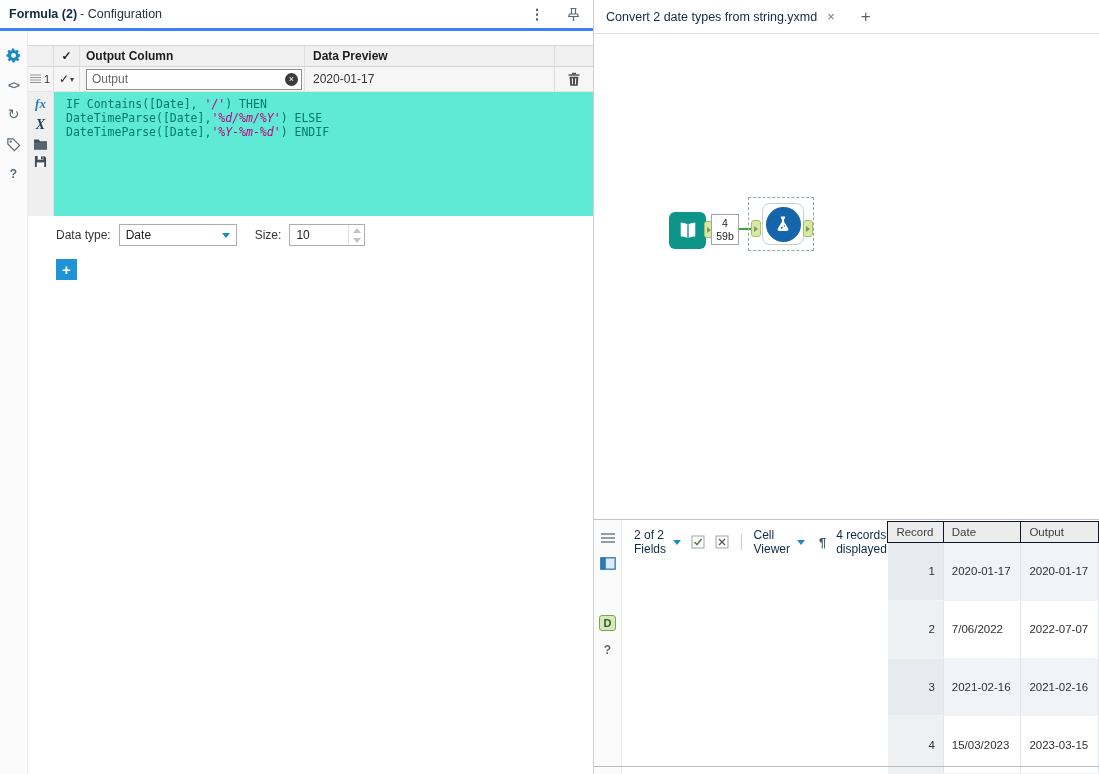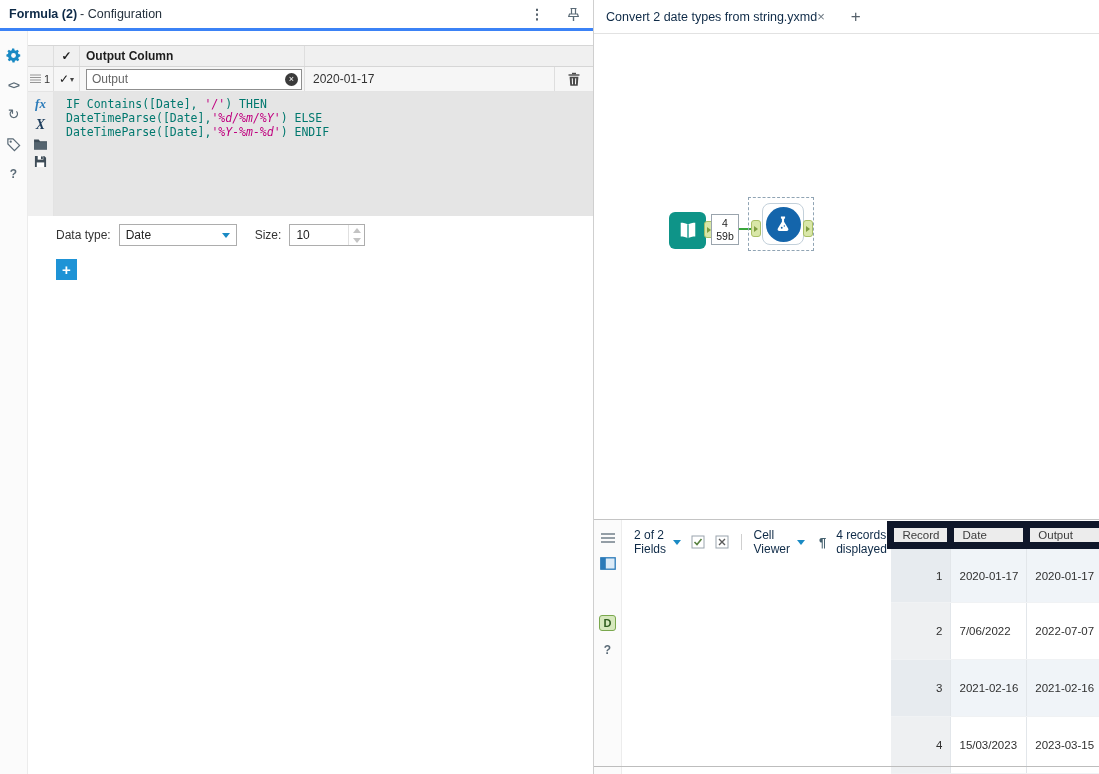--- a/index.html
+++ b/index.html
@@ -31,40 +31,40 @@
   .c-trash{flex:0 0 38px;width:38px;display:flex;align-items:center;justify-content:center}
   .rownum{font-size:11px;color:#333}
   .check-mark{color:#222;font-size:12px}
   .mini-caret{font-size:8px;color:#444;margin-left:1px}
   .out-input{flex:1;height:21px;border:1px solid #8f8f8f;background:#fff;display:flex;align-items:center;padding:0 3px 0 5px;color:#666}
   .clear-btn{margin-left:auto;width:13px;height:13px;border-radius:50%;background:#3b3b3b;color:#fff;font-size:9px;line-height:13px;text-align:center;cursor:pointer}
   .formula-area{display:flex;height:124px}
   .f-strip{flex:0 0 26px;width:26px;background:#efefef;border-right:1px solid #e3e3e3;display:flex;flex-direction:column;align-items:center;padding-top:4px;gap:5px}
   .fx-ic{font-family:"Liberation Serif",serif;font-style:italic;font-weight:bold;color:#2b7bb9;font-size:13px;cursor:pointer}
   .x-ic{font-family:"Liberation Serif",serif;font-style:italic;font-weight:bold;color:#1d3d5c;font-size:14px;cursor:pointer}
-  .f-editor{flex:1;background:#e5e5e5;padding:5px 0 0 12px;font-family:"DejaVu Sans Mono",monospace;font-size:11.5px;line-height:14px;cursor:text}
+  .f-editor{flex:1;background:#5eead4;padding:5px 0 0 12px;font-family:"DejaVu Sans Mono",monospace;font-size:11.5px;line-height:14px;cursor:text}
   .tok-code{color:#00786e}
   .tok-str{color:#c0007f;font-style:italic}
   .dt-row{height:34px;display:flex;align-items:center;padding-left:28px;margin-top:2px}
   .dd{width:118px;height:22px;border:1px solid #adadad;background:#fff;display:flex;align-items:center;padding:0 6px;margin-left:8px;cursor:pointer}
   .dd-val{flex:1;color:#222}
   .caret-blue{display:inline-block;border-left:4px solid transparent;border-right:4px solid transparent;border-top:5px solid #1a8ac4}
   .size-label{margin-left:18px}
   .spin{width:76px;height:22px;border:1px solid #adadad;background:#fff;display:flex;margin-left:8px}
   .spin-val{flex:1;display:flex;align-items:center;padding-left:6px;color:#222}
   .spin-btns{width:16px;border-left:1px solid #e0e0e0;display:flex;flex-direction:column}
   .spin-btns span{flex:1;display:flex;align-items:center;justify-content:center;cursor:pointer}
   .tri-up{border-left:4px solid transparent;border-right:4px solid transparent;border-bottom:5px solid #c3c3c3}
   .tri-dn{border-left:4px solid transparent;border-right:4px solid transparent;border-top:5px solid #c3c3c3}
   .add-btn{width:21px;height:21px;margin:7px 0 0 28px;background:#1e93d6;color:#fff;font-size:15px;font-weight:bold;display:flex;align-items:center;justify-content:center;cursor:pointer}
 
   
   .right-side{flex:1;display:flex;flex-direction:column;min-width:0}
   .tab-bar{flex:0 0 34px;height:34px;display:flex;align-items:center;border-bottom:1px solid #e2e2e2;padding-left:0}
-  .tab{display:flex;align-items:center;padding:0 12px;color:#0e2a47;font-size:12.5px;height:100%;cursor:pointer}
+  .tab{display:flex;align-items:center;gap:10px;padding:0 12px;color:#0e2a47;font-size:12.5px;height:100%;cursor:pointer}
   .tab-close{color:#6a7680;font-size:13px;cursor:pointer}
   .new-tab{color:#56616b;font-size:17px;padding:0 14px;cursor:pointer}
   .canvas{flex:1;position:relative;background:#fff}
   .input-tool{position:absolute;left:75px;top:178px;width:37px;height:37px;background:#0e9488;border-radius:6px;display:flex;align-items:center;justify-content:center;cursor:pointer}
   .anchor{width:10px;height:17px;background:#d9e7a8;border:1px solid #a9bf66;border-radius:3px;display:flex;align-items:center;justify-content:center;z-index:1}
   .anchor i{display:block;border-left:4px solid #7f9c3f;border-top:3px solid transparent;border-bottom:3px solid transparent}
   .input-anchor{position:absolute;left:110px;top:187px}
   .conn-line{position:absolute;left:117px;top:194px;width:41px;height:0;border-top:2px solid #39a63c;z-index:0}
   .conn-badge{position:absolute;left:117px;top:180px;width:28px;height:31px;background:#fff;border:1px solid #9aa4ad;display:flex;flex-direction:column;align-items:center;justify-content:center;font-size:10.5px;line-height:13px;color:#222;z-index:2;cursor:pointer}
   .sel-box{position:absolute;left:154px;top:163px;width:66px;height:54px;border:1px dashed #90a4b4}
@@ -80,21 +80,21 @@
   .results-body{flex:1;display:flex;min-height:0}
   .res-strip{flex:0 0 28px;width:28px;background:#fbfbfb;border-right:1px solid #ececec;display:flex;flex-direction:column;align-items:center;padding-top:12px;gap:13px}
   .anchor-d{width:17px;height:16px;background:#d6e8bd;border:1px solid #7aa84e;border-radius:3px;color:#2f5d1f;font-weight:bold;font-size:11px;display:flex;align-items:center;justify-content:center;margin-top:32px;cursor:pointer}
   .res-main{flex:1;display:flex;flex-direction:row;padding-left:2px;min-width:0}
   .res-toolbar{flex:0 0 44px;height:44px;display:flex;align-items:center;padding-left:10px;color:#0e2a47}
   .tb-group{display:flex;align-items:center;cursor:pointer}
   .tb-sep{width:1px;height:16px;background:#cfcfcf;margin:0 12px}
   .tb-ic{margin-left:10px;cursor:pointer;display:flex}
   .pilcrow{margin:0 10px 0 14px;color:#44606e;font-weight:bold;font-size:13px}
   .res-table{border-collapse:collapse;font-size:11.5px;table-layout:fixed;margin-top:1px}
-  .res-table th{background:#ececec;font-weight:normal;color:#3c3c3c;text-align:left;height:21px;padding:0 8px;border:7px solid #0f172a;cursor:pointer}
+  .res-table th{background:#ececec;font-weight:normal;color:#3c3c3c;text-align:left;height:21px;padding:0 8px;border:1px solid #0f172a;cursor:pointer}
   .res-table td{height:22px;padding:0 8px;border-right:1px solid #e2e6ea;border-bottom:1px solid #f0f2f4;color:#2f2f2f;overflow:hidden;white-space:nowrap}
   .res-table td.rec-col{text-align:right;background:#eef0f2}
   .res-table tbody tr.alt td{background:#f0f4f8}
   .res-table tbody tr.alt td.rec-col{background:#e7ebef}
   .res-bottom{position:absolute;left:0;right:0;bottom:7px;border-top:1px solid #bdbdbd}
 </style>
 </head>
 <body>
 
 <div class="app">
@@ -126,20 +126,21 @@
         </svg>
         <span class="ic help-ic">?</span>
       </nav>
 
       <div class="config-main">
 
         <div class="cfg-hrow">
           <div class="c-drag"></div>
           <div class="c-check">✓</div>
           <div class="c-out">Output Column</div>
+          <div class="c-prev">Data Preview</div>
           <div class="c-trash"></div>
         </div>
 
         <div class="cfg-row">
           <div class="c-drag">
             <svg width="11" height="10" viewBox="0 0 11 10">
               <g stroke="#969696" stroke-width="1">
                 <line x1="0" y1="1" x2="11" y2="1"></line>
                   <line x1="0" y1="3.5" x2="11" y2="3.5"></line>
                 <line x1="0" y1="6" x2="11" y2="6"></line>

